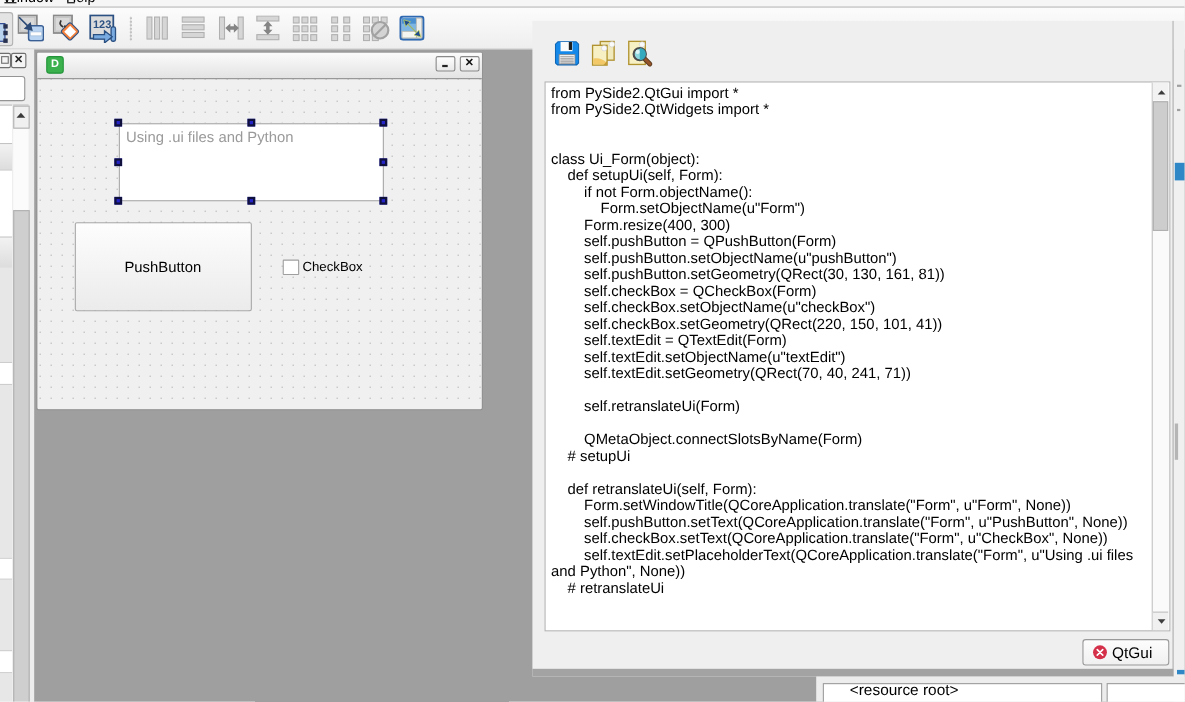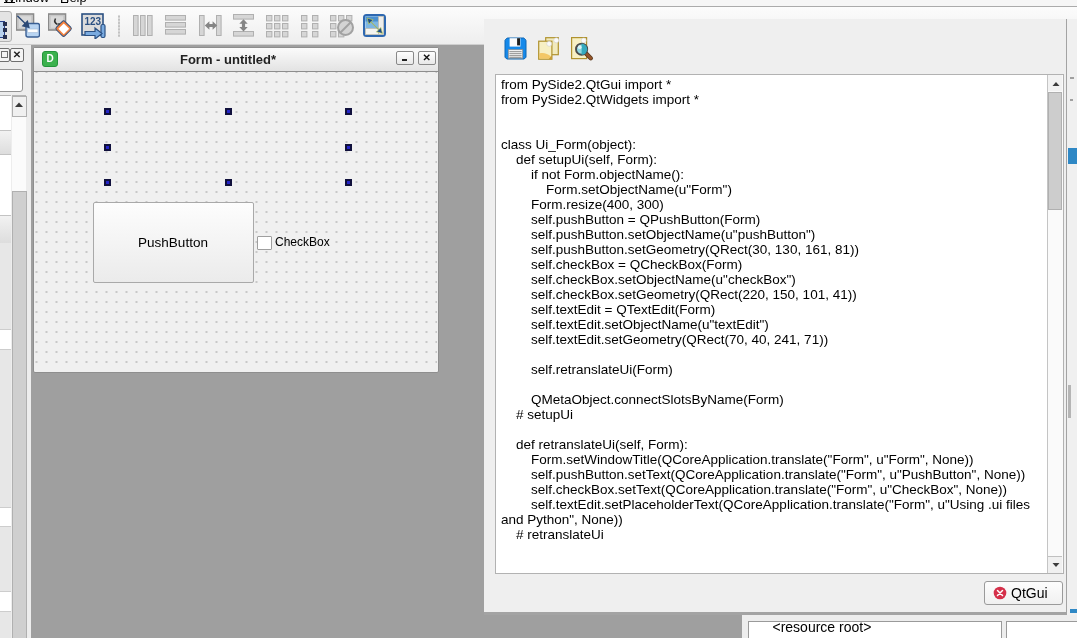--- a/index.html
+++ b/index.html
@@ -147,46 +147,48 @@
     <svg class="abs" style="left:2px;top:5px;" width="10" height="8">
         <path d="M1 6 L5 1.5 L9 6 Z" fill="#3a3a3a"></path>
       </svg>
     <div class="abs" style="left:0;top:95px;width:13px;height:448px;background:#cfcfcf;border:1px solid #b0b0b0;"></div>
   </div>
 </div>
 
 <div class="abs" id="formwin" style="left:33px;top:47px;width:403.5px;height:324px;background:#f0f0f0;border:1px solid #8e8e8e;border-radius:2px;">
   <div class="abs" id="ftitle" style="left:0;top:0;width:100%;height:23px;background:linear-gradient(#fbfbfb,#e3e3e3);border-bottom:1px solid #8e8e8e;">
     <div class="abs" style="left:8px;top:3px;width:14px;height:14px;background:#3bb14d;border:1px solid #23943a;border-radius:3px;color:#fff;font-size:10px;font-weight:bold;text-align:center;line-height:14px;">D</div>
-    <span class="abs" style="left:100px;top:0;width:188px;height:22px;line-height:23px;text-align:center;font-size:13px;font-weight:bold;color:#222;">Form - untitled*</span>
     <div class="abs" style="left:362px;top:3px;width:15.5px;height:12px;border:1px solid #898989;border-radius:2px;background:linear-gradient(#fefefe,#e8e8e8);">
       <div class="abs" style="left:4.5px;top:7px;width:5px;height:1.8px;background:#222;"></div>
     </div>
     <div class="abs" style="left:384px;top:3px;width:15.5px;height:12px;border:1px solid #898989;border-radius:2px;background:linear-gradient(#fefefe,#e8e8e8);color:#111;font-weight:bold;font-size:10px;text-align:center;line-height:12px;">✕</div>
   </div>
   <div class="abs" id="fcontent" style="left:1px;top:24px;width:401.5px;height:298px;background-image:radial-gradient(circle,#9a9a9a 0,#9a9a9a 0.6px,transparent 0.8px);background-size:10px 10px;background-position:-3.5px -5px;">
 
+    <div class="abs" style="left:72.5px;top:39.5px;width:239px;height:69px;background:#fff;border:1px solid #a6a6a6;">
+      <span style="position:absolute;left:6px;top:4px;font-size:13.5px;color:#9a9a9a;">Using .ui files and Python</span>
+    </div>
 
     <div class="abs" style="left:69px;top:36px;width:7px;height:7px;background:#2424c8;border:2px solid #10103c;box-sizing:border-box;"></div>
     <div class="abs" style="left:189.5px;top:36px;width:7px;height:7px;background:#2424c8;border:2px solid #10103c;box-sizing:border-box;"></div>
     <div class="abs" style="left:310px;top:36px;width:7px;height:7px;background:#2424c8;border:2px solid #10103c;box-sizing:border-box;"></div>
     <div class="abs" style="left:69px;top:71.5px;width:7px;height:7px;background:#2424c8;border:2px solid #10103c;box-sizing:border-box;"></div>
     <div class="abs" style="left:310px;top:71.5px;width:7px;height:7px;background:#2424c8;border:2px solid #10103c;box-sizing:border-box;"></div>
     <div class="abs" style="left:69px;top:107px;width:7px;height:7px;background:#2424c8;border:2px solid #10103c;box-sizing:border-box;"></div>
     <div class="abs" style="left:189.5px;top:107px;width:7px;height:7px;background:#2424c8;border:2px solid #10103c;box-sizing:border-box;"></div>
     <div class="abs" style="left:310px;top:107px;width:7px;height:7px;background:#2424c8;border:2px solid #10103c;box-sizing:border-box;"></div>
 
-    <div class="abs" style="left:32.5px;top:129.5px;width:159px;height:79px;background:linear-gradient(#fdfdfd,#ebebeb);border:1px solid #a9a9a9;border-radius:2px;text-align:center;line-height:79px;font-size:13.5px;color:#000;margin-left:25px;">PushButton</div>
+    <div class="abs" style="left:32.5px;top:129.5px;width:159px;height:79px;background:linear-gradient(#fdfdfd,#ebebeb);border:1px solid #a9a9a9;border-radius:2px;text-align:center;line-height:79px;font-size:13.5px;color:#000;">PushButton</div>
 
     <div class="abs" style="left:222px;top:163.5px;width:12.5px;height:12.5px;background:#fff;border:1px solid #9f9f9f;border-radius:1px;"></div>
     <span class="abs" style="left:240px;top:162.5px;font-size:12px;color:#000;">CheckBox</span>
   </div>
 </div>
 
-<div class="abs" id="dialog" style="left:484px;top:19px;width:583px;height:596px;background:#efefef;border-right:1px solid #a3a3a3;border-bottom:3px solid #a3a3a3;box-sizing:border-box;">
+<div class="abs" id="dialog" style="left:484px;top:19px;width:583px;height:596px;background:#efefef;border-right:1px solid #a3a3a3;border-bottom:7px solid #a3a3a3;box-sizing:border-box;">
 
   <svg class="abs" style="left:20px;top:18px;" width="23" height="23" viewBox="0 0 23 23">
     <path d="M3.2 1 L1 3.2 V20.2 L2.8 22 H20.2 L22 20.2 V3.2 L19.8 1 Z" fill="#1589ea" stroke="#0f66b4" stroke-width="1"></path>
     <rect x="5.6" y="1.2" width="10.8" height="8.4" fill="#fbfbfb"></rect>
     <rect x="13.1" y="1.2" width="2.9" height="7.2" fill="#1f1f1f"></rect>
     <rect x="4.3" y="12.6" width="14.4" height="8.6" fill="#f0f0f0" stroke="#8a8a8a" stroke-width="0.7"></rect>
     <g stroke="#9a9a9a" stroke-width="1.1">
       <line x1="5.4" y1="14.6" x2="17.6" y2="14.6"></line>
         <line x1="5.4" y1="16.6" x2="17.6" y2="16.6"></line>
       <line x1="5.4" y1="18.6" x2="17.6" y2="18.6"></line>

